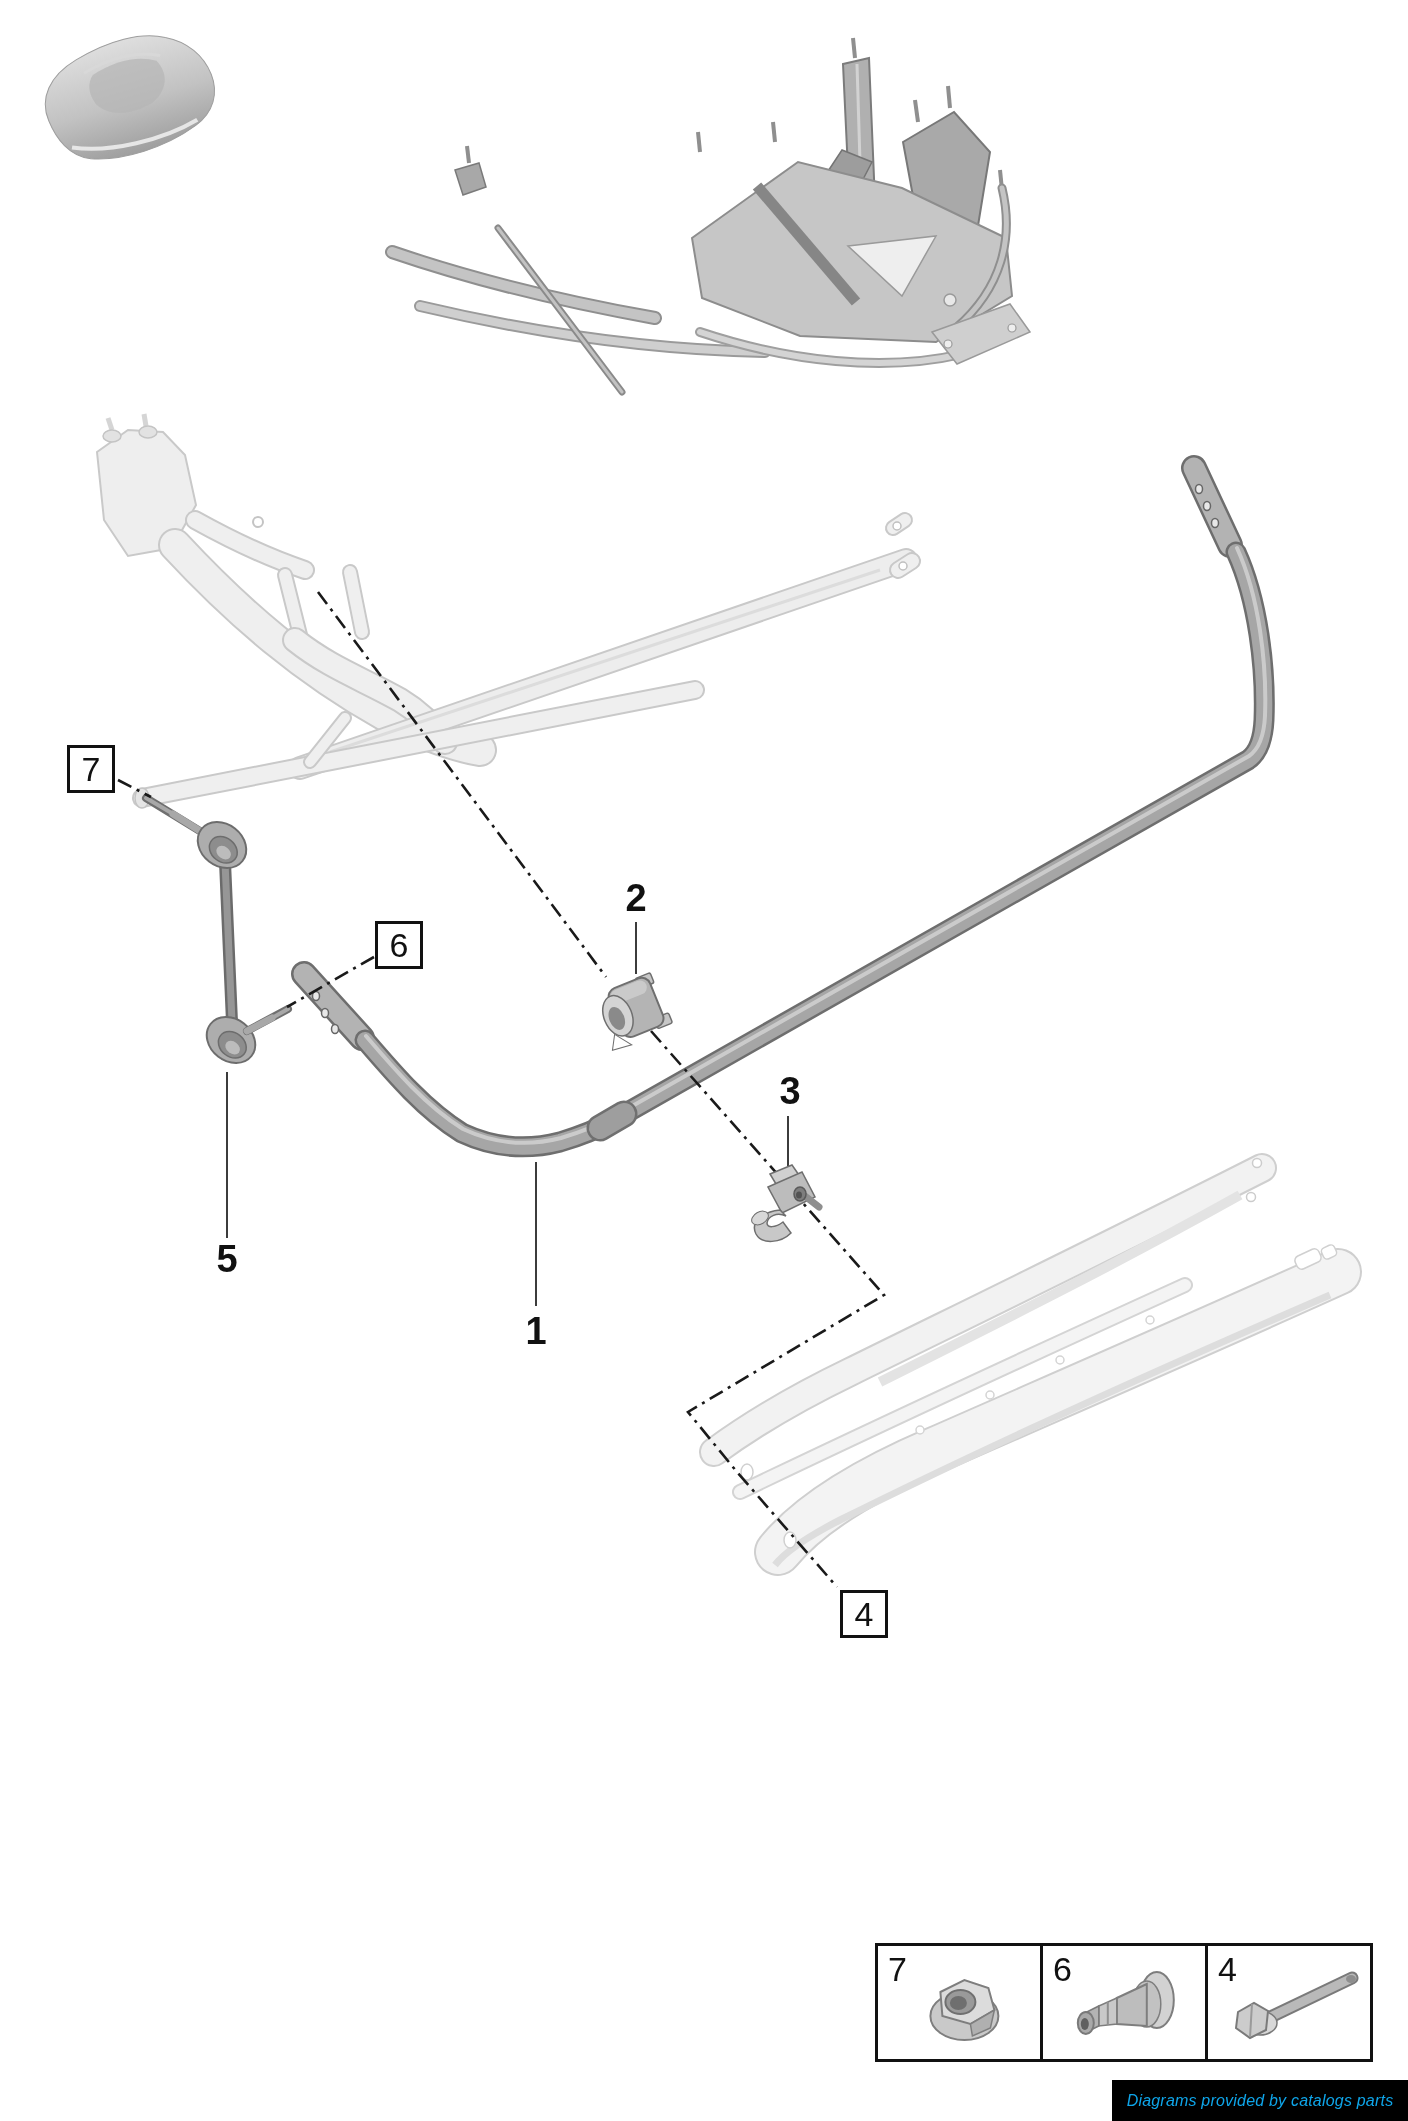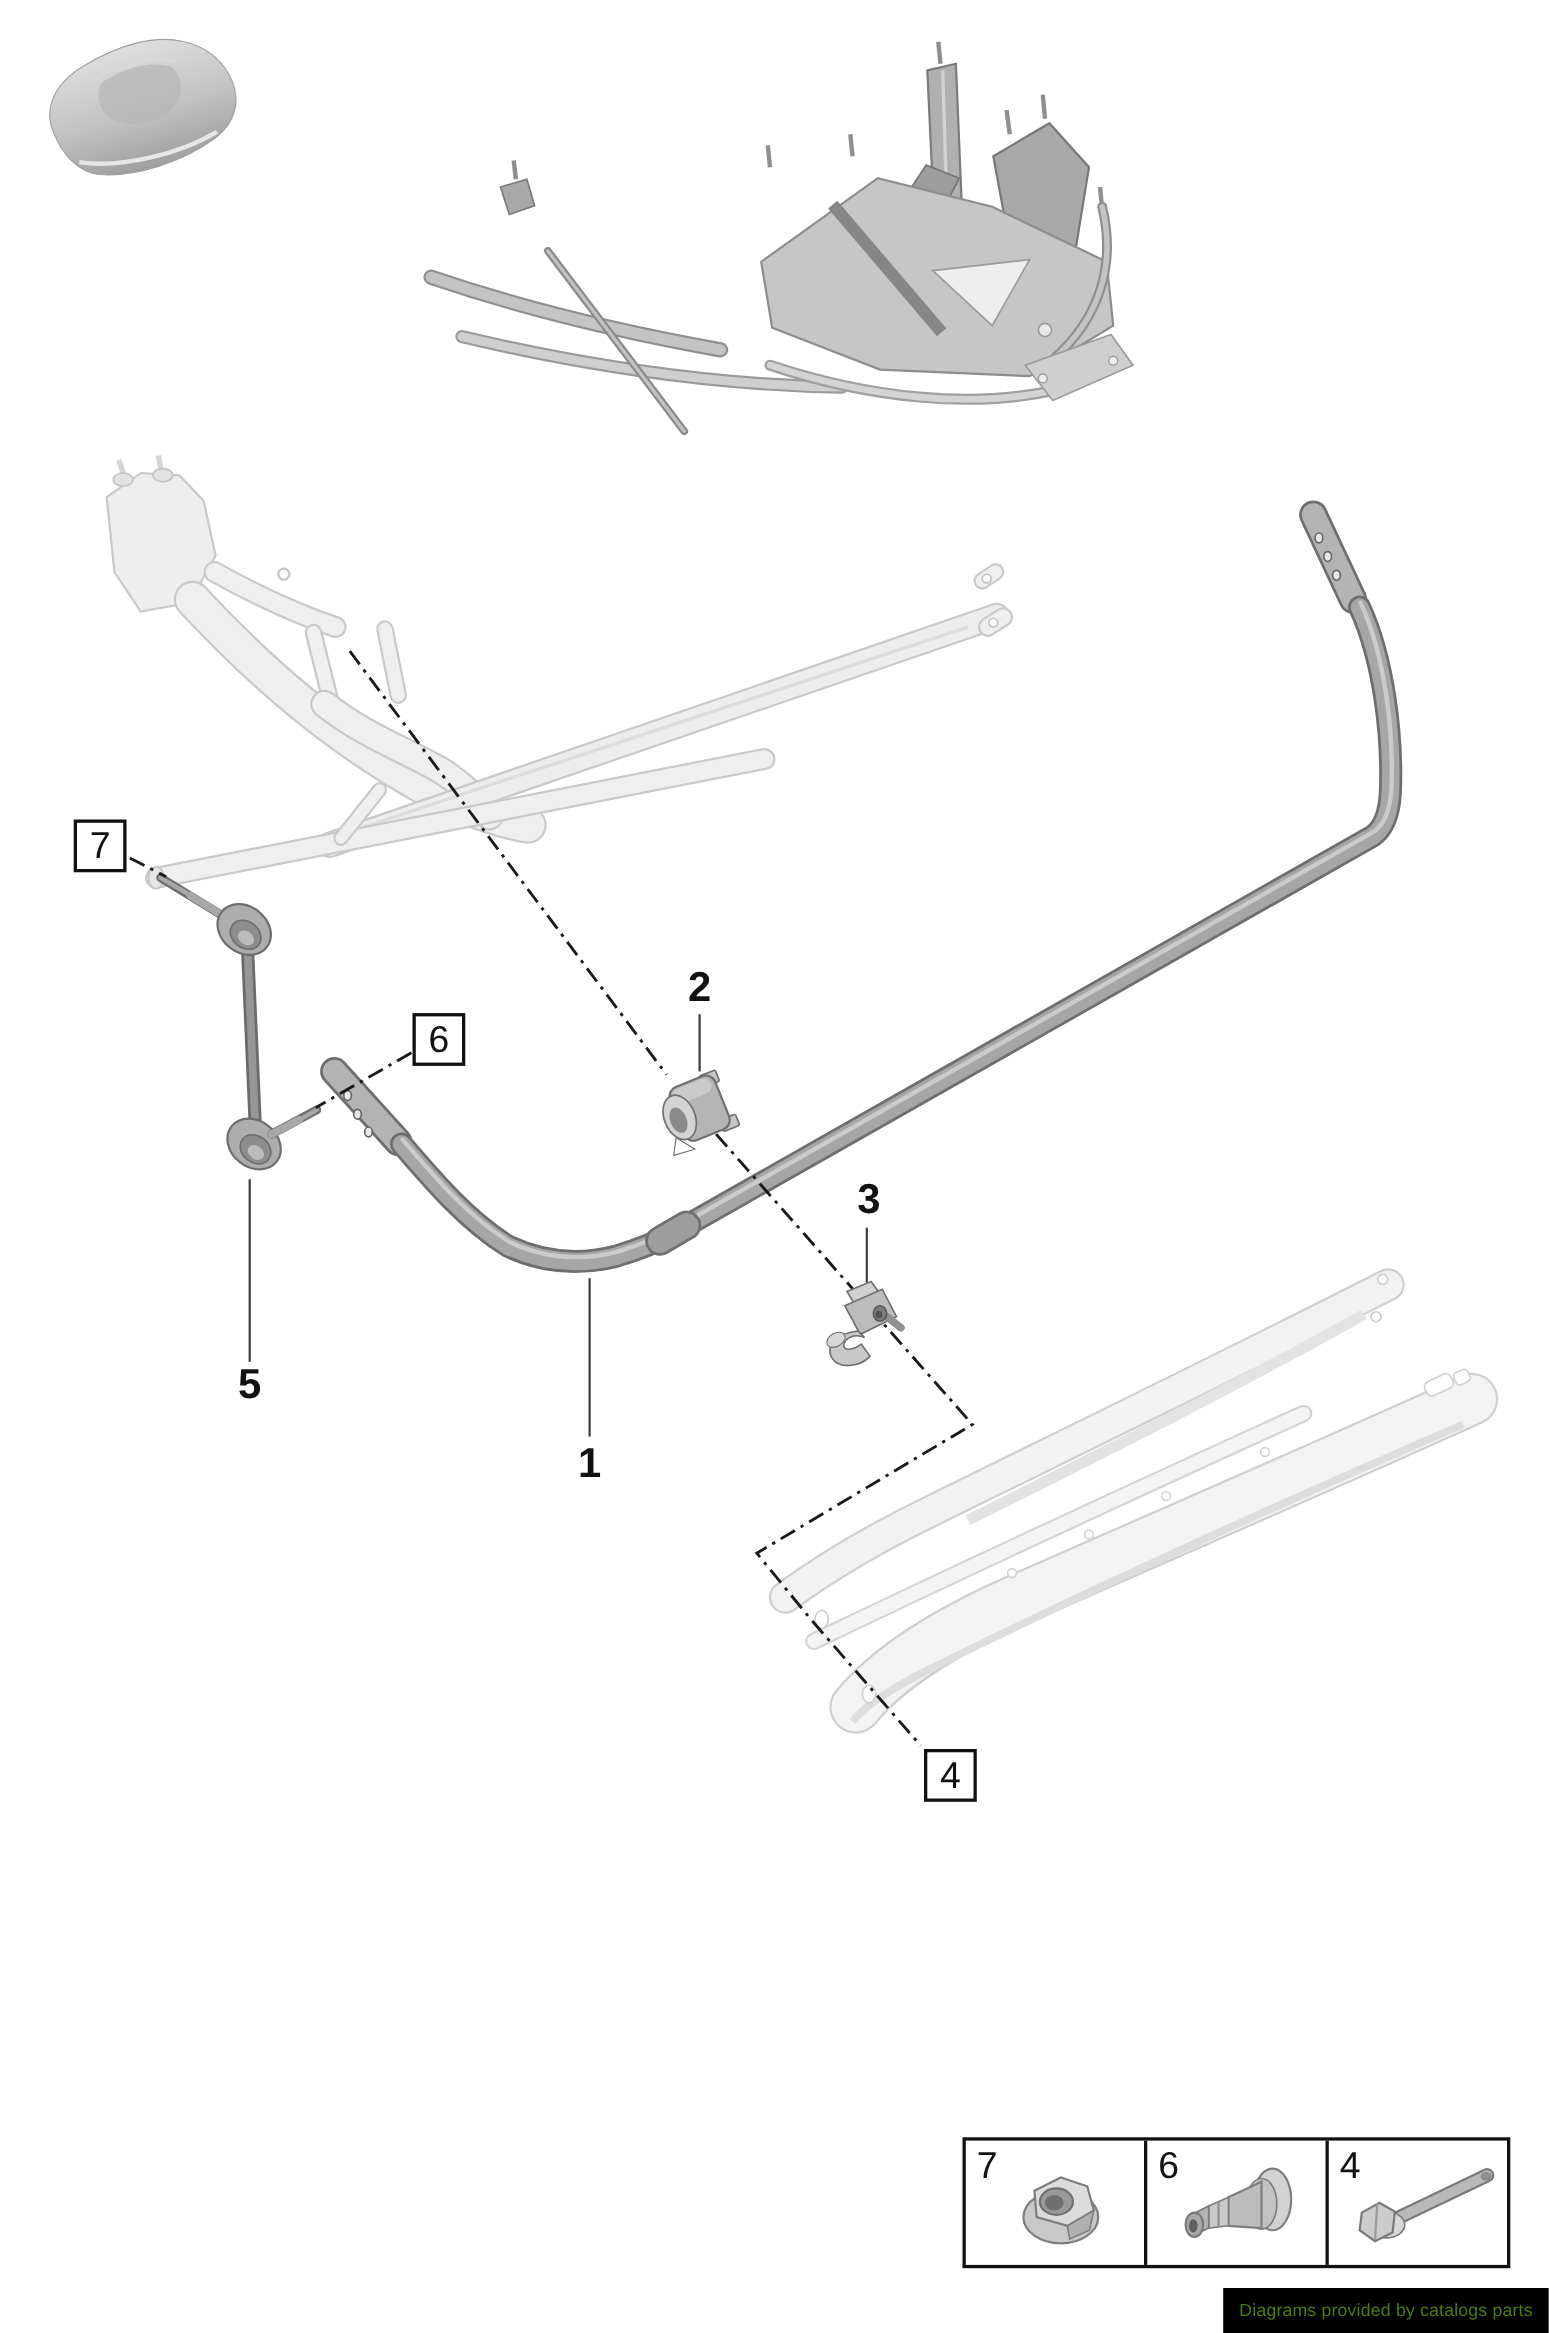--- a/index.html
+++ b/index.html
@@ -27,22 +27,22 @@
   .legend-cell{flex:1;position:relative;box-sizing:border-box;}
   .legend-cell + .legend-cell{border-left:3px solid #111;}
   .legend-cell .n{
     position:absolute;left:10px;top:4px;font-size:34px;font-weight:400;color:#111;
   }
   .legend-cell .ic{
     position:absolute;left:50%;top:54%;transform:translate(-46%,-50%);
   }
   .watermark{
     position:absolute;left:1112px;top:2080px;width:296px;height:41px;
-    background:#000;color:#4d7c0f;display:flex;align-items:center;justify-content:center;
-    font-size:16px;letter-spacing:.2px;
+    background:#000;color:#0ea5e9;display:flex;align-items:center;justify-content:center;
+    font-size:16px;letter-spacing:.2px;font-style:italic;
   }
 </style>
 </head>
 <body>
 
 <svg class="stage" viewBox="0 0 1408 2121" xmlns="http://www.w3.org/2000/svg">
   <defs>
     <linearGradient id="carGrad" x1="0" y1="0" x2="0" y2="1">
       <stop offset="0" stop-color="#dedede"></stop>
       <stop offset="0.55" stop-color="#c2c2c2"></stop>

